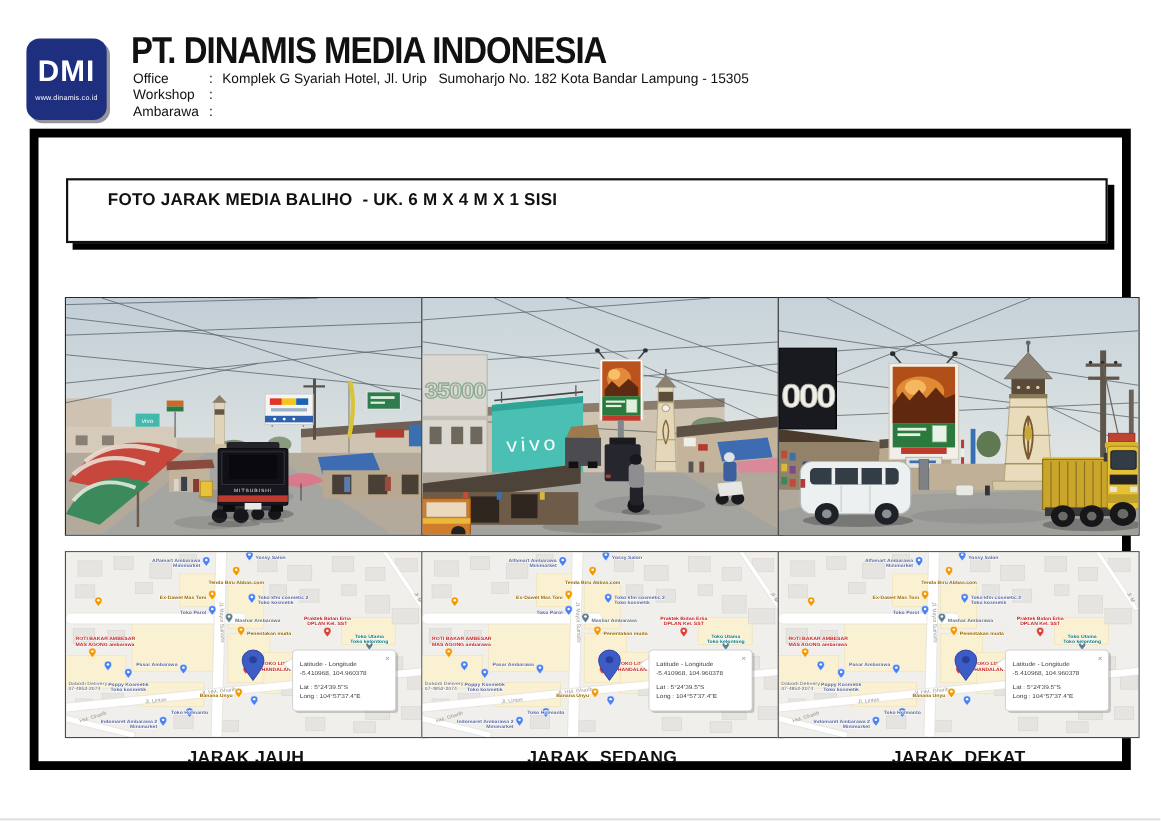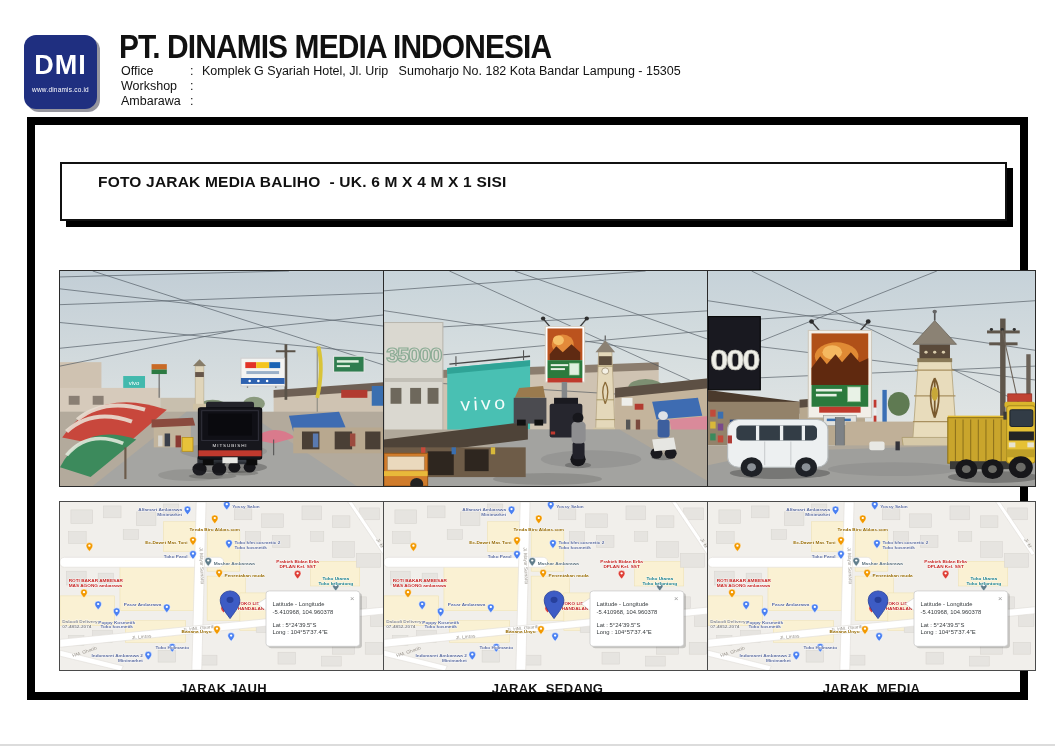--- a/index.html
+++ b/index.html
@@ -25,21 +25,21 @@
   .title-box{position:absolute;left:25px;top:37px;width:947px;height:59px;background:#fff;
          border:2px solid #111;box-shadow:6px 6px 0 #000;box-sizing:border-box;padding:6px 0 0 36px;}
   .tb-line{font-weight:bold;font-size:15.5px;line-height:23px;letter-spacing:.2px;white-space:pre-wrap;}
 
   .col{position:absolute;top:113px;width:329px;margin-top:32px;}
   .col-1{left:24px;} .col-2{left:348px;} .col-3{left:672px;}
   .photo{height:217px;border:1px solid #2a2a2a;box-sizing:border-box;background:#cfd6d8;overflow:hidden;}
   .photo svg{display:block;width:100%;height:100%;}
   .map-slot{margin-top:14px;height:170px;border:1px solid #4a4a4a;box-sizing:border-box;background:#f7f5f1;overflow:hidden;}
   .map-slot svg{display:block;width:100%;height:100%;}
-  .caption{margin-top:10px;text-align:center;font-weight:bold;font-size:13px;letter-spacing:.3px;white-space:pre-wrap;}
+  .caption{margin-top:10px;text-align:center;font-weight:bold;font-size:16px;letter-spacing:.3px;white-space:pre-wrap;}
 
   
   .street-label{font-size:4.6px;fill:#9a958d;}
   .poi-label{font-size:4.3px;paint-order:stroke;stroke:#ffffff;stroke-width:.7px;font-weight:bold;}
   .iw-text{font-size:5.4px;fill:#3c4043;}
   .iw-close{font-size:7px;fill:#9a9a9a;}
   svg text{font-family:"Liberation Sans",sans-serif;}
 </style>
 </head>
 <body>
@@ -911,17 +911,17 @@
       <polygon points="181,103 189.5,97 189.5,110" fill="#ffffff" stroke="#c8c8c8" stroke-width="0.5"></polygon>
       <rect x="189" y="90" width="86" height="56" rx="3" fill="#ffffff" stroke="#c8c8c8" stroke-width="0.7"></rect>
       <text class="iw-close" x="266" y="100">×</text>
       <text class="iw-text iw-title" x="195" y="105">Latitude - Longitude</text>
       <text class="iw-text iw-coords" x="195" y="113">-5.410968, 104.960378</text>
       <text class="iw-text iw-lat" x="195" y="126">Lat : 5°24'39.5"S</text>
       <text class="iw-text iw-long" x="195" y="134">Long : 104°57'37.4"E</text>
     </g>
   </svg>
         </div>
-      <div class="caption">JARAK  MEDIA</div>
+      <div class="caption">JARAK  DEKAT</div>
     </div>
 
   </div>
 </div>
 
 </body></html>

